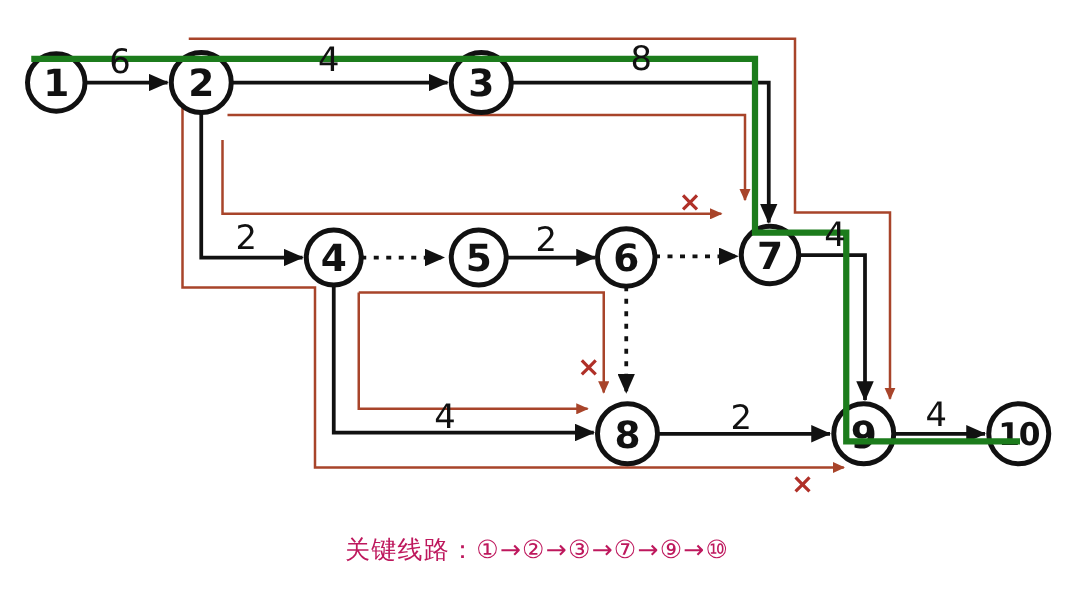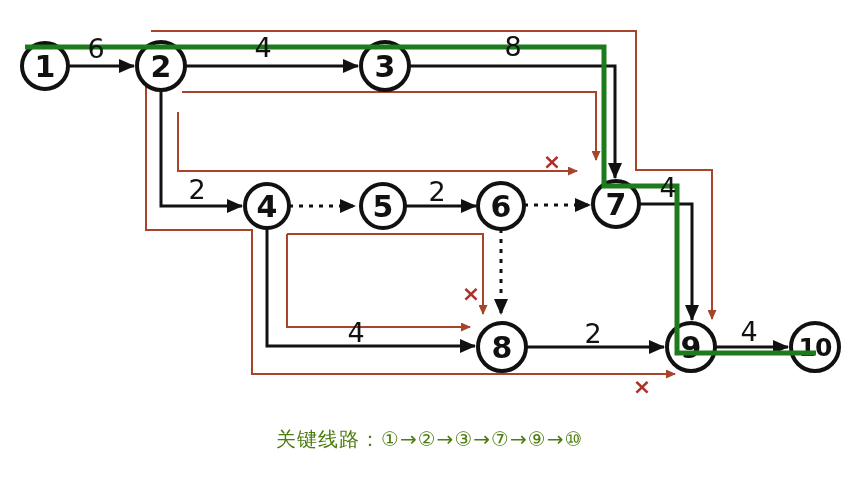--- a/index.html
+++ b/index.html
@@ -25,21 +25,21 @@
   .cross{
     font-family:"DejaVu Sans","Liberation Sans",sans-serif;
     font-size:22px;font-weight:bold;text-anchor:middle;
   }
   .black-edge{fill:none;stroke-width:3;}
   .black-edge.dashed{stroke-dasharray:4 6;}
   .red-edge{fill:none;stroke-width:2;}
   .green-path{fill:none;stroke-width:5;}
   #caption{
     position:absolute;left:276px;top:426px;
-    font-size:20px;color:#4d7c0f;white-space:nowrap;
+    font-size:20px;color:#be185d;white-space:nowrap;
     letter-spacing:1px;
   }
 </style>
 </head>
 <body>
 
 <div id="stage">
   <svg width="864" height="486" viewBox="0 0 864 486">
     <defs>
       <marker id="arrowB" markerUnits="userSpaceOnUse" markerWidth="16" markerHeight="14" refX="15" refY="7" orient="auto">

